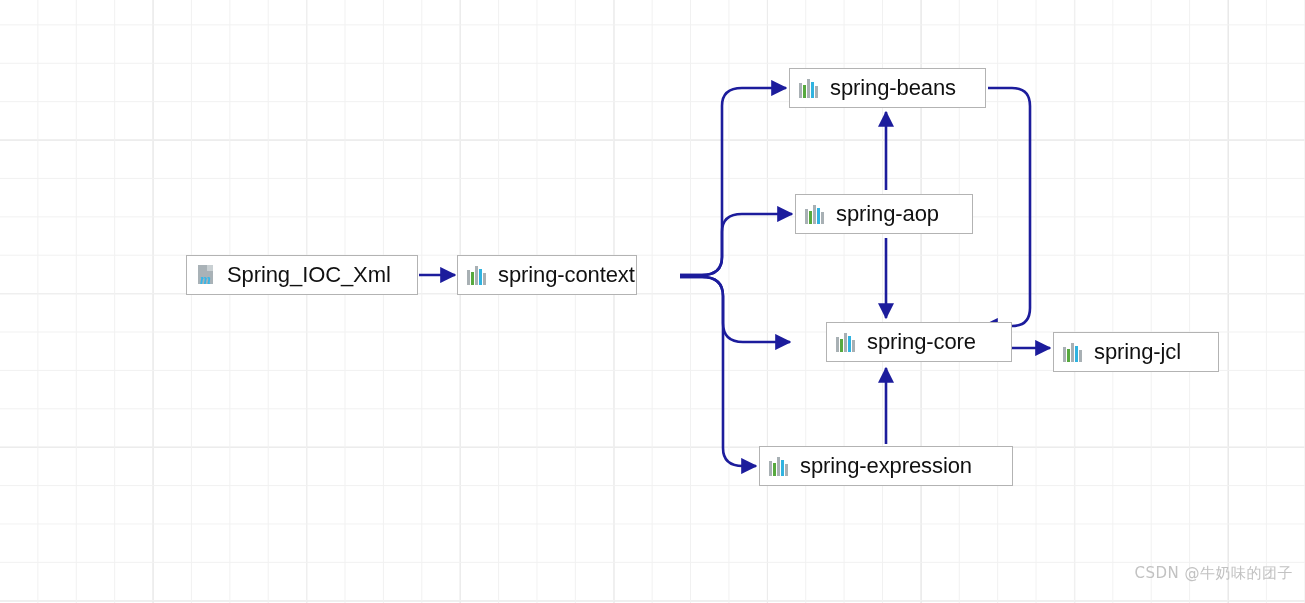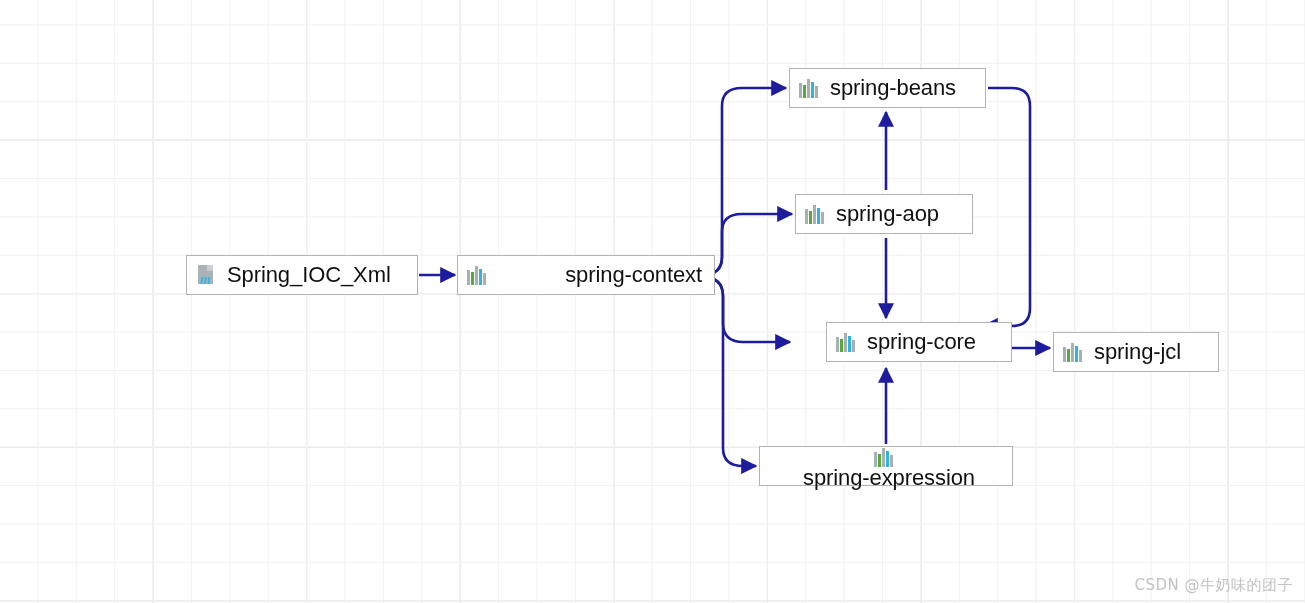--- a/index.html
+++ b/index.html
@@ -96,21 +96,21 @@
     font-family: "Liberation Serif", serif;
     font-style: italic;
     font-weight: bold;
     font-size: 14px;
     color: #35b6e8;
     line-height: 1;
   }
   #watermark {
     position: absolute;
     right: 12px;
-    bottom: 8px;
+    bottom: 20px;
     font-size: 15px;
     color: #c2c2c2;
     font-family: "DejaVu Sans", sans-serif;
     letter-spacing: 0.5px;
     user-select: none;
     margin-left: 44px;
   }
 </style>
 </head>
 <body>
@@ -150,21 +150,21 @@
 
   <div class="node" style="left:186px; top:255px; width:232px;">
     <span class="maven-icon">
       <span class="sheet"></span>
         <span class="fold"></span>
         <span class="mletter">m</span>
     </span>
     <span class="node-label">Spring_IOC_Xml</span>
   </div>
 
-  <div class="node" style="left:457px; top:255px; width:258px;justify-content:space-between;">
+  <div class="node" style="left:457px; top:255px; width:180px;justify-content:space-between;">
     <span class="bars-icon">
       <i></i>
         <i></i>
         <i></i>
         <i></i>
         <i></i>
     </span>
     <span class="node-label">spring-context</span>
   </div>
 
@@ -205,21 +205,21 @@
     <span class="bars-icon">
       <i></i>
         <i></i>
         <i></i>
         <i></i>
         <i></i>
     </span>
     <span class="node-label">spring-jcl</span>
   </div>
 
-  <div class="node" style="left:759px; top:446px; width:254px;flex-direction:column;">
+  <div class="node" style="left:759px; top:446px; width:254px;">
     <span class="bars-icon">
       <i></i>
         <i></i>
         <i></i>
         <i></i>
         <i></i>
     </span>
     <span class="node-label">spring-expression</span>
   </div>
 

